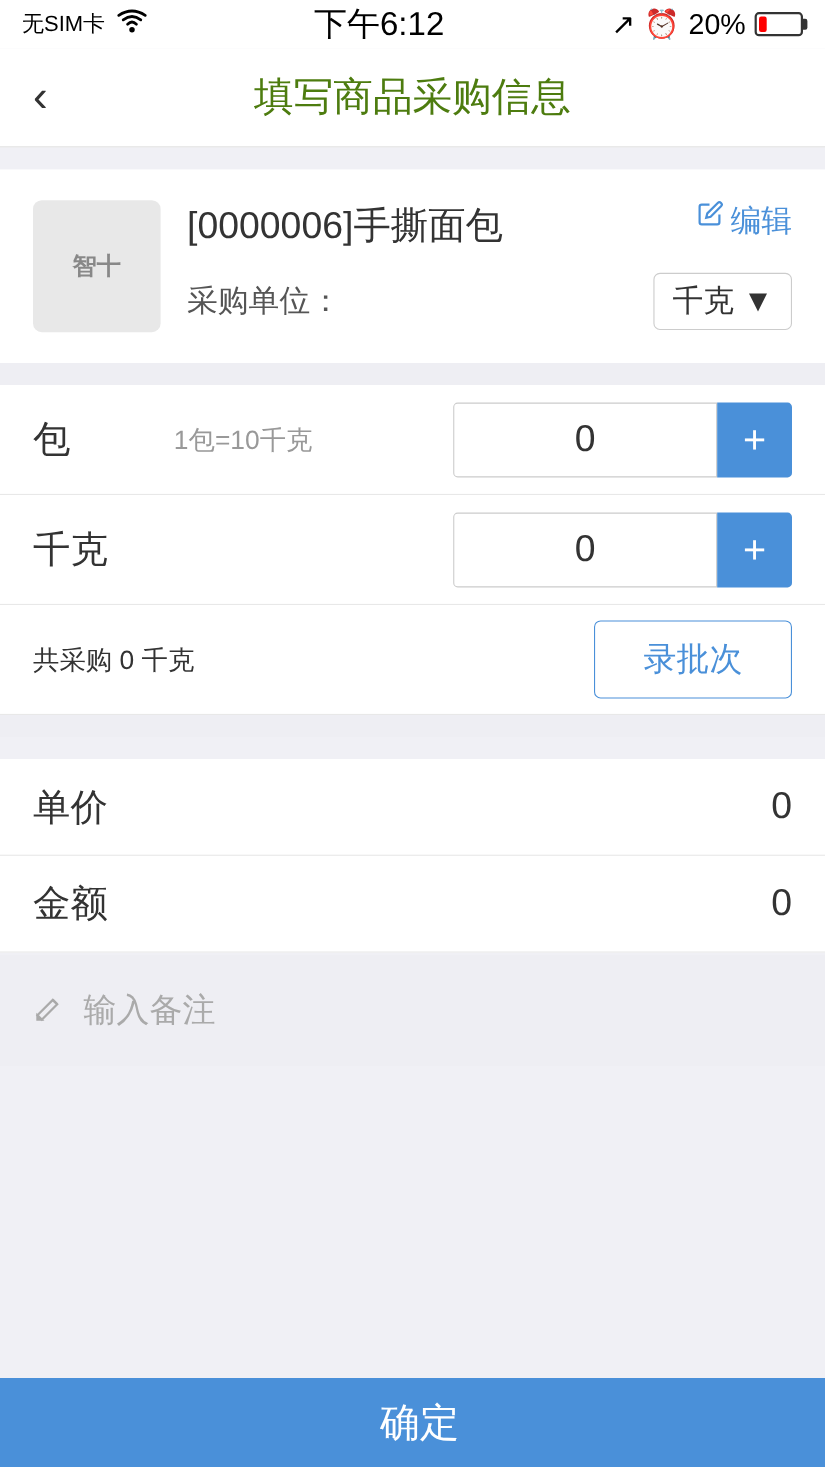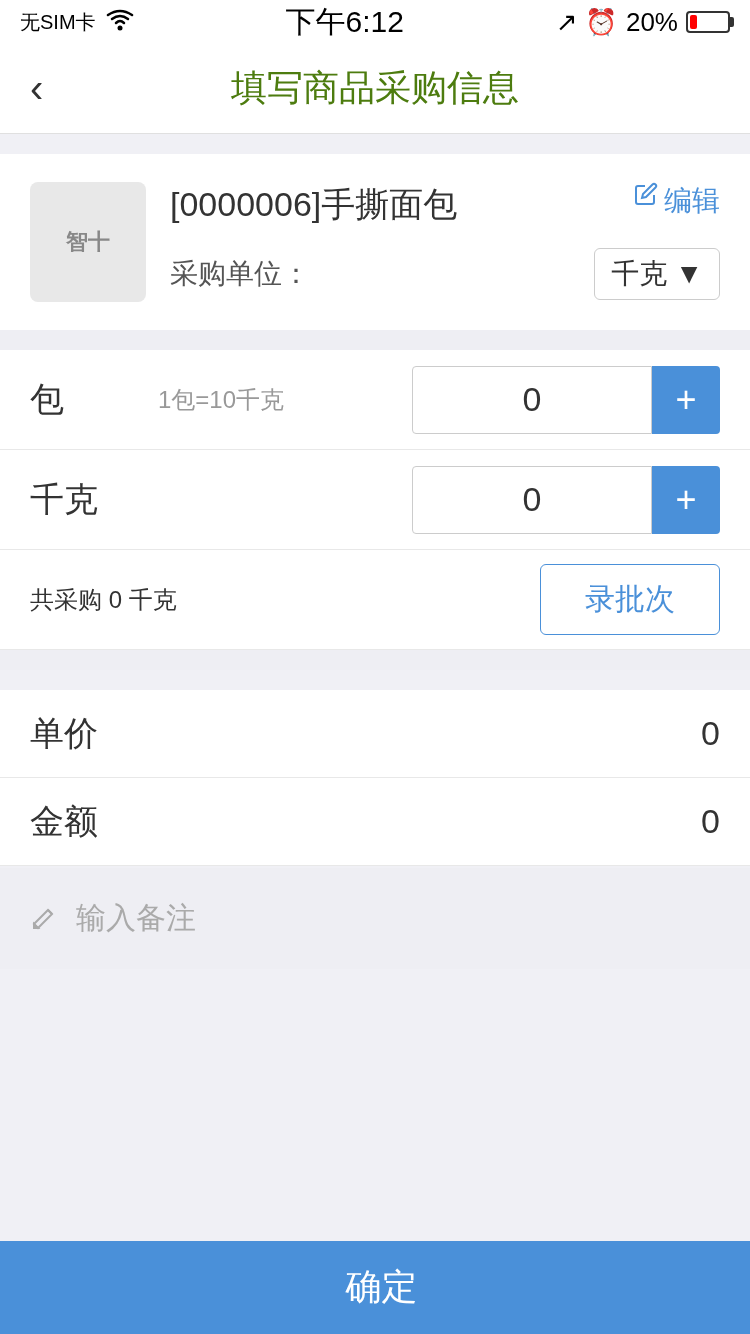--- a/index.html
+++ b/index.html
@@ -294,21 +294,21 @@
     
     .blank-area {
       flex: 1;
       background: #f0f0f5;
       min-height: 260px;
     }
 
     
     .confirm-btn {
       width: 750px;
-      height: 93px;
+      height: 81px;
       background: #4a90d9;
       border: none;
       color: #fff;
       font-size: 36px;
       cursor: pointer;
       position: fixed;
       bottom: 0;
       left: 0;
       padding-left: 13px;
     }

